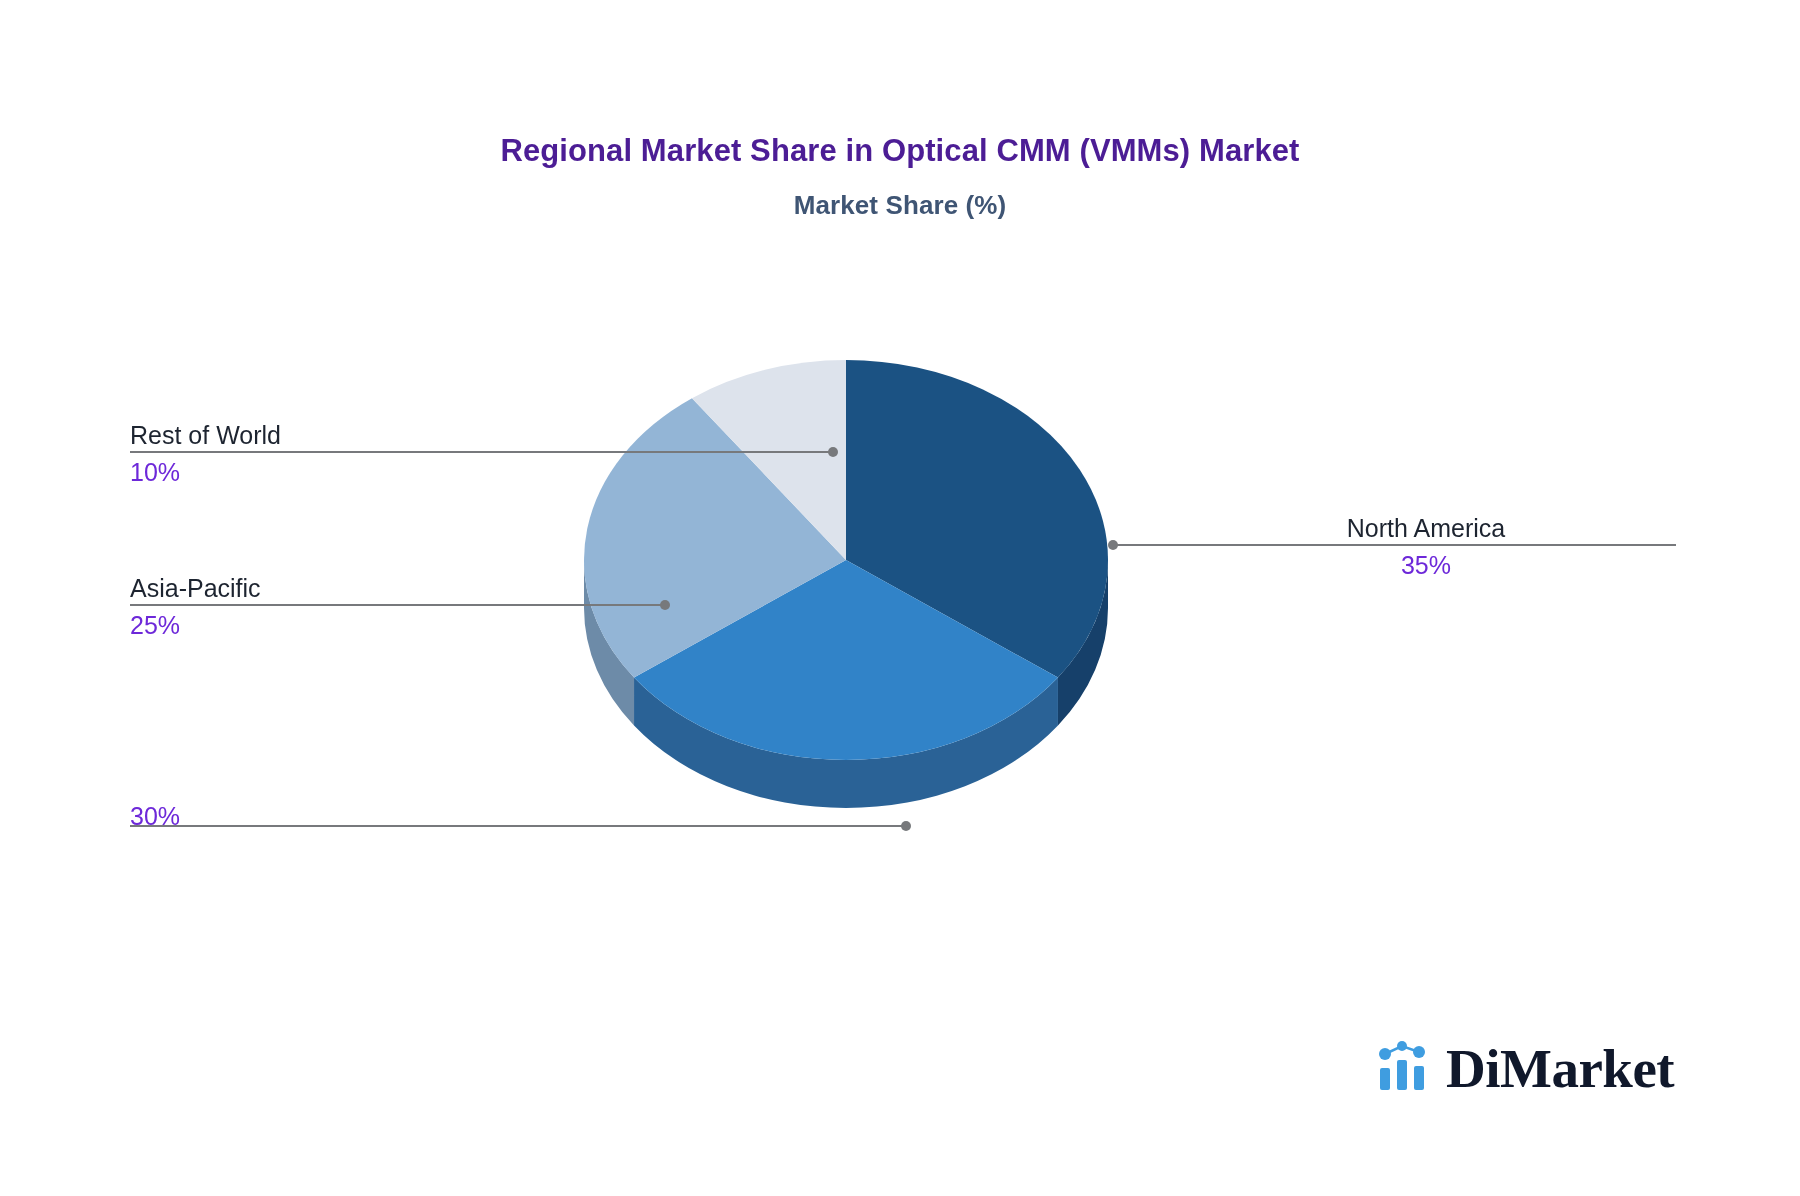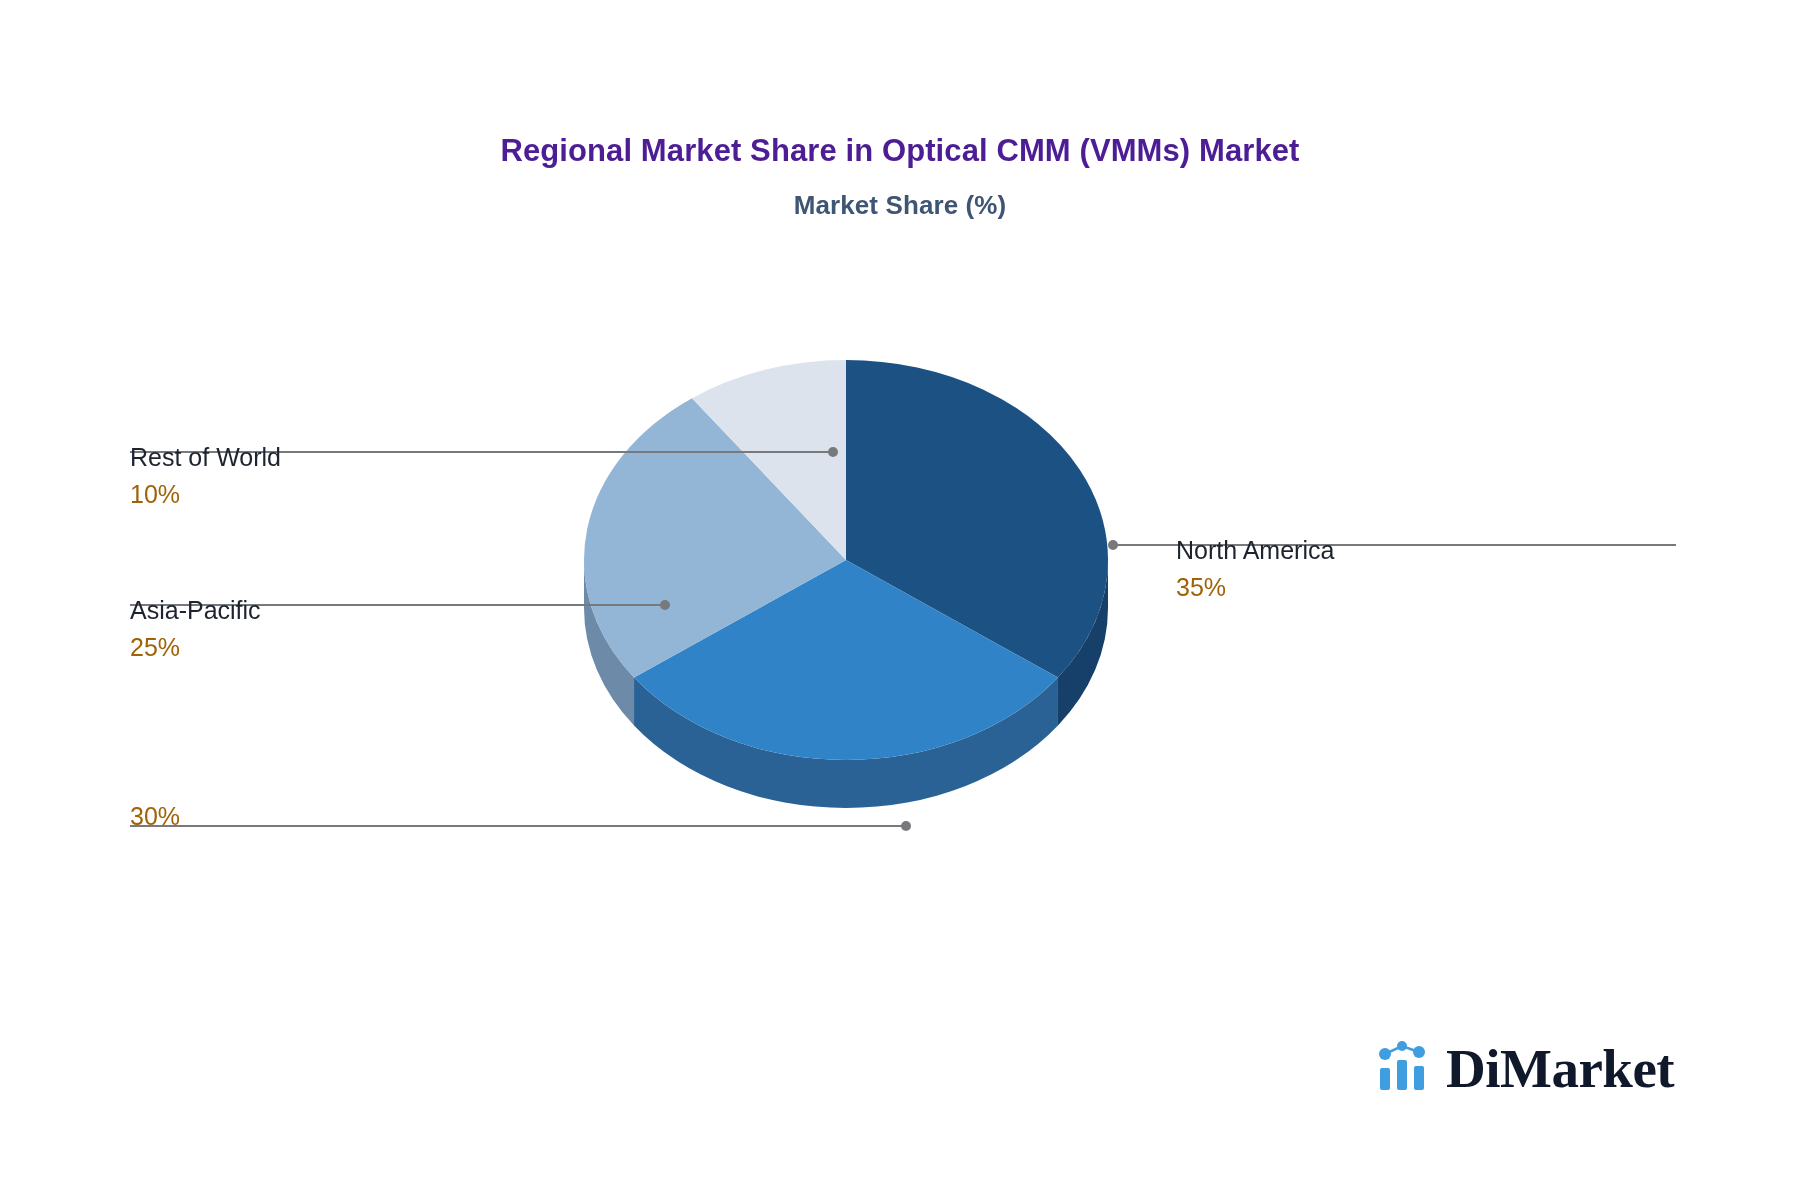--- a/index.html
+++ b/index.html
@@ -59,31 +59,30 @@
 
   
   .callout {
     position: absolute;
   }
   .callout .cl-name {
     font-size: 25px;
     color: #1d2430;
     white-space: nowrap;
     line-height: 30px;
-    margin-top: 22px;
   }
   .callout .cl-value {
     font-size: 25px;
-    color: #a16207;
+    color: #6d28d9;
     white-space: nowrap;
     line-height: 30px;
     margin-top: 7px;
   }
   .callout.right {
-    text-align: left;
+    text-align: center;
   }
   .callout.left {
     text-align: left;
   }
 
   
   #leaders {
     position: absolute;
     left: 0; top: 0;
     width: 1800px;

